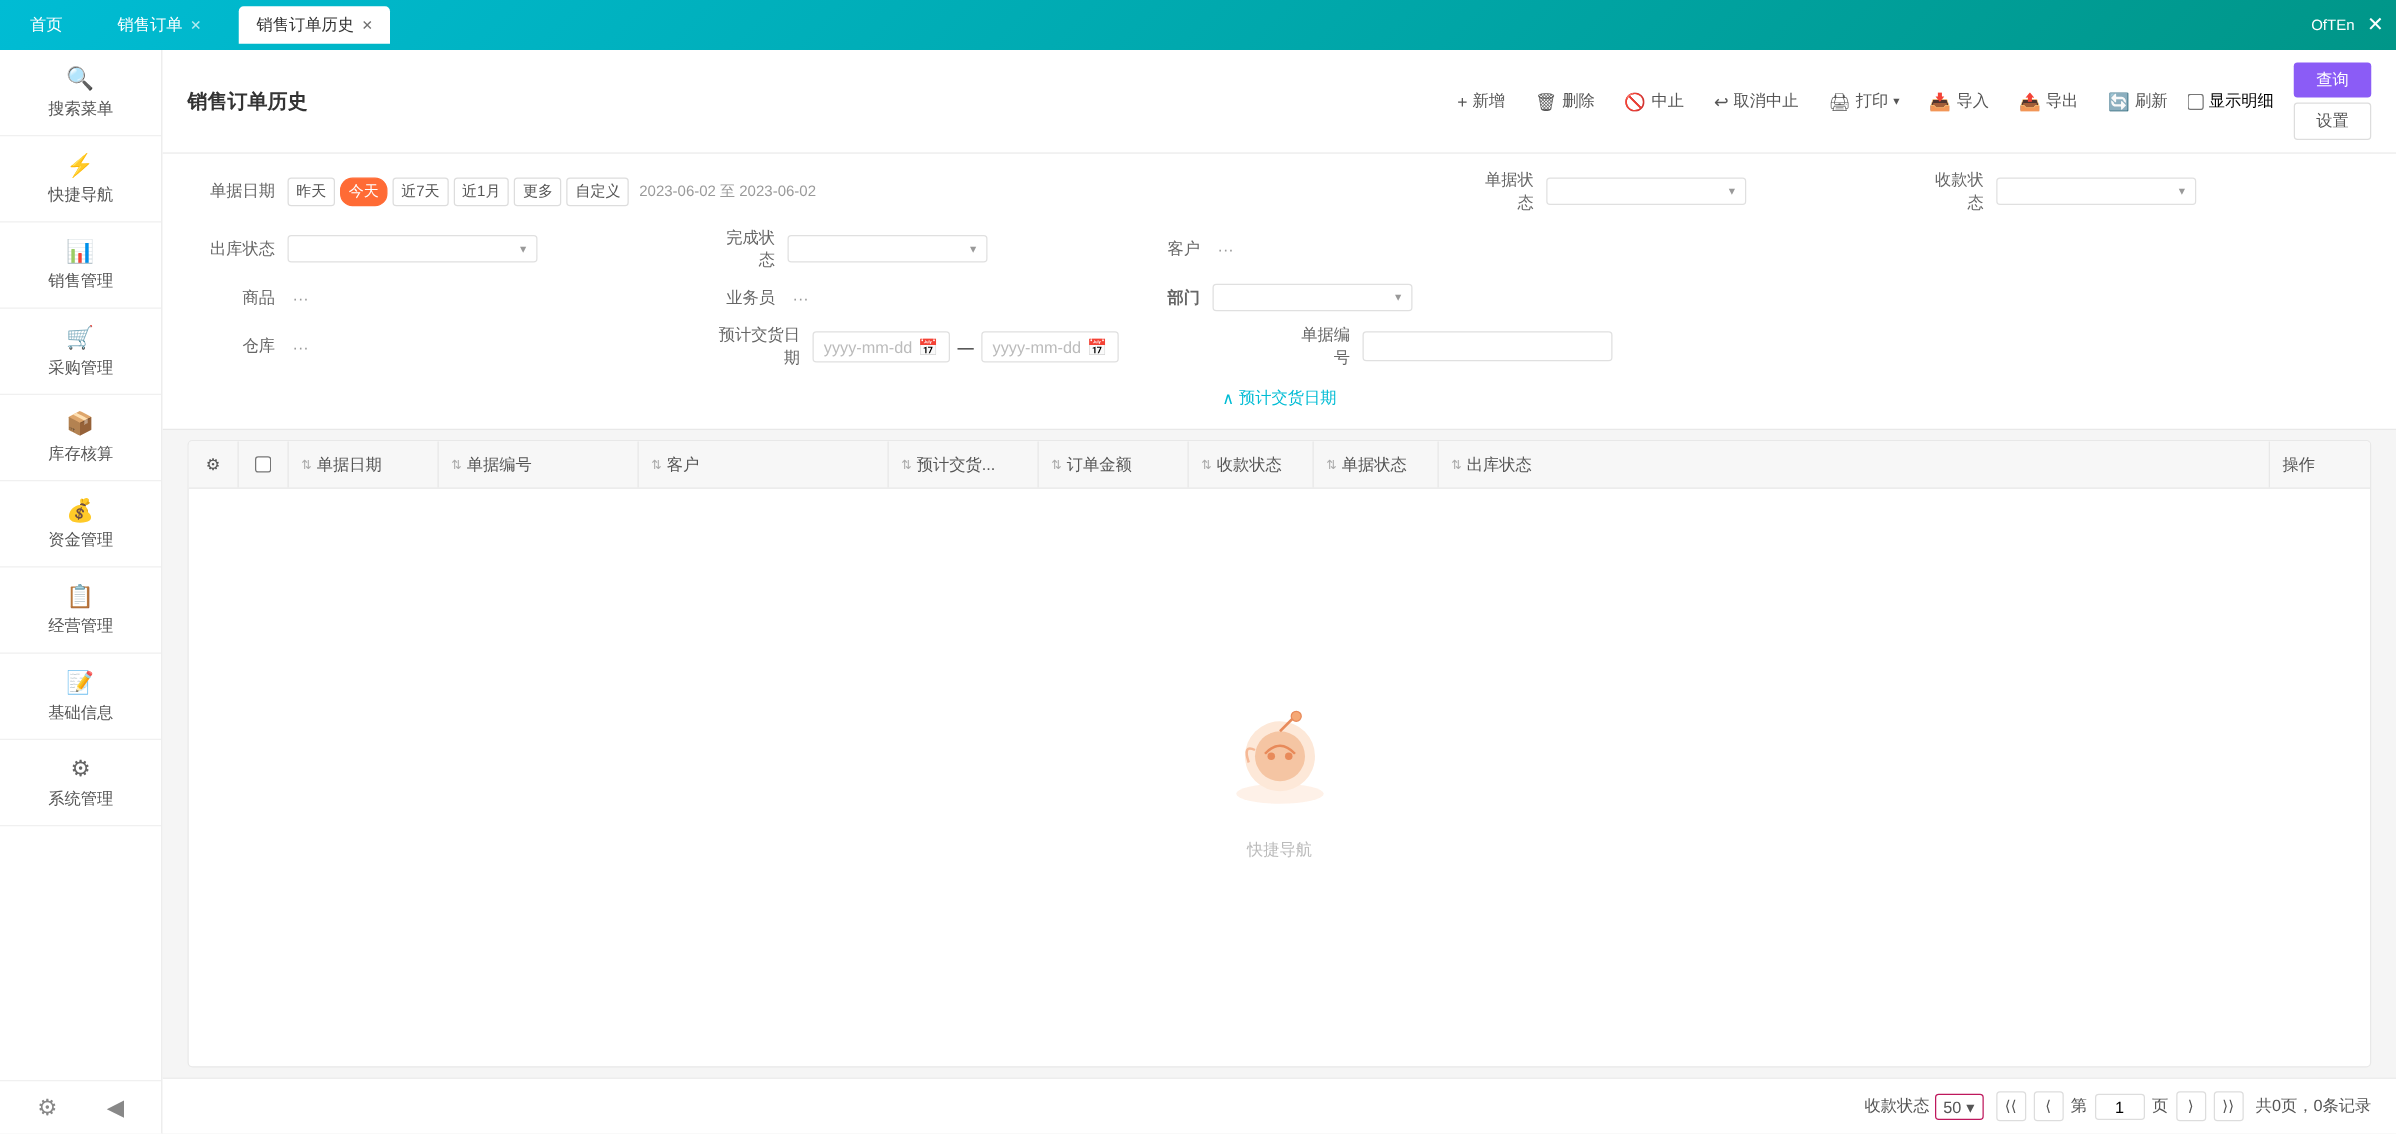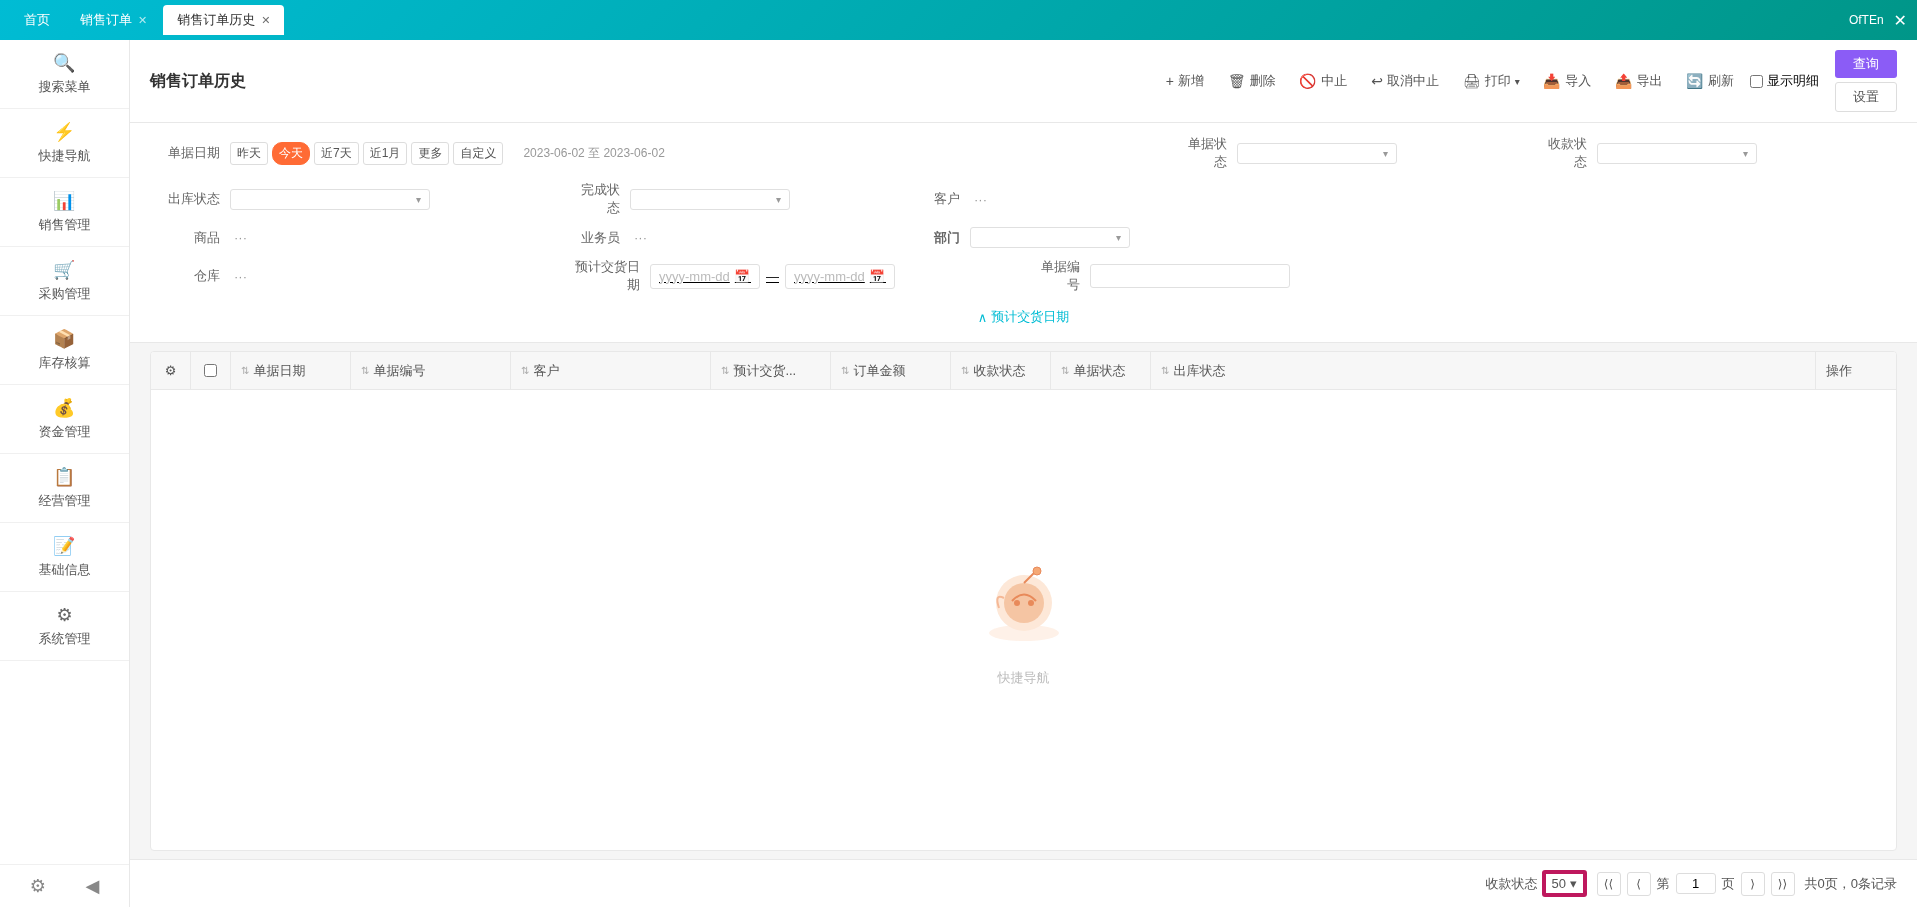--- a/index.html
+++ b/index.html
@@ -11,21 +11,21 @@
       background: linear-gradient(135deg, #00bcd4, #009688);
       display: flex;
       align-items: center;
       padding: 0 10px;
       flex-shrink: 0;
     }
     .top-bar-tabs {
       display: flex;
       align-items: flex-end;
       flex: 1;
-      gap: 2px;
+      gap: 16px;
     }
     .tab-item {
       height: 30px;
       padding: 0 14px;
       display: flex;
       align-items: center;
       gap: 6px;
       cursor: pointer;
       border-radius: 4px 4px 0 0;
       color: #fff;
@@ -175,21 +175,21 @@
       color: #666;
       width: 80px;
       text-align: right;
       padding-right: 10px;
       flex-shrink: 0;
     }
     .filter-control {
       flex: 1;
       display: flex;
       align-items: center;
-      gap: 20px;
+      gap: 8px;
     }
     .date-shortcuts {
       display: flex;
       align-items: center;
       gap: 4px;
     }
     .date-shortcut-btn {
       padding: 2px 6px;
       border: 1px solid #ddd;
       background: #fff;
@@ -326,21 +326,21 @@
       flex-shrink: 0;
       font-size: 12px;
       color: #555;
     }
     .page-size-select {
       display: flex;
       align-items: center;
       gap: 4px;
     }
     .page-select-box {
-      border: 4px solid #be185d;
+      border: 1px solid #be185d;
       border-radius: 3px;
       padding: 2px 6px;
       background: #fff;
       cursor: pointer;
       display: flex;
       align-items: center;
       gap: 4px;
     }
     .page-nav {
       display: flex;
@@ -561,21 +561,21 @@
         </div>
       </div>
 
       <div class="filter-row">
         <span class="filter-label">仓库</span>
         <div class="filter-control" style="flex:1;max-width:340px;">
           <span class="dots-btn">···</span>
         </div>
 
         <span class="filter-label" style="width:80px;">预计交货日期</span>
-        <div class="filter-control" style="flex:1;max-width:380px;text-decoration:underline;">
+        <div class="filter-control" style="flex:1;max-width:380px;">
           <div class="date-input-group">
             <div class="date-input">
               <span>yyyy-mm-dd</span>
               <span class="cal-icon">📅</span>
             </div>
             <span>—</span>
             <div class="date-input">
               <span>yyyy-mm-dd</span>
               <span class="cal-icon">📅</span>
             </div>

